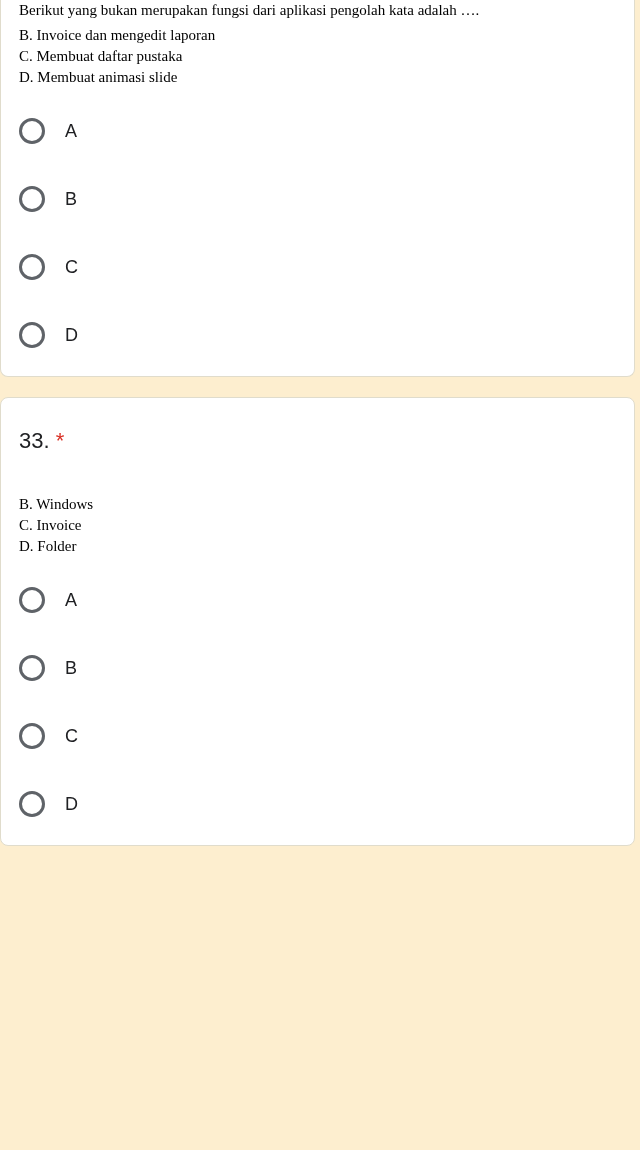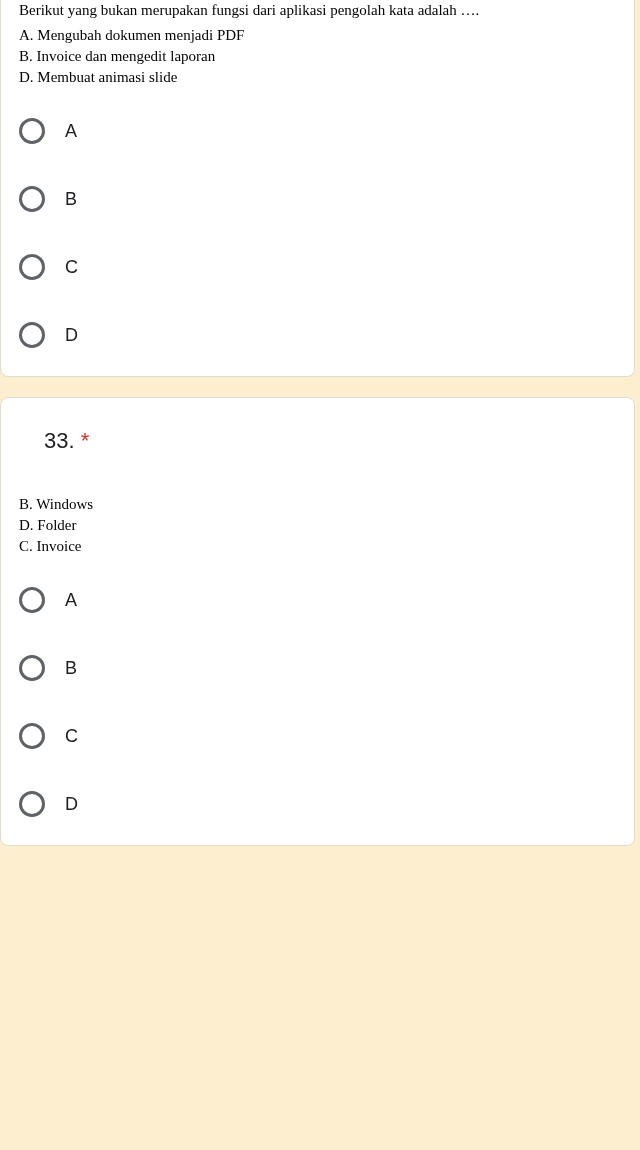--- a/index.html
+++ b/index.html
@@ -22,21 +22,20 @@
     .card.first {
       border-top-left-radius: 0;
       border-top-right-radius: 0;
       border-top: none;
       margin-bottom: 20px;
     }
     .question-number {
       font-size: 22px;
       color: #202124;
       padding: 30px 0 40px 0;
-      margin-left: 25px;
     }
     .required {
       color: #d93025;
     }
     .question-text {
       font-family: 'Times New Roman', Times, serif;
       font-size: 15px;
       color: #000;
       line-height: 1.4;
       margin-bottom: 4px;
@@ -74,22 +73,22 @@
       font-size: 18px;
       color: #202124;
     }
   </style>
 </head>
 <body>
 
 <div class="card first">
   <div class="question-text">Berikut yang bukan merupakan fungsi dari aplikasi pengolah kata adalah ….</div>
   <div class="option-list">
-    <div class="option-text">A.  Mengubah dokumen menjadi PDF</div>
     <div class="option-text">B.  Invoice dan mengedit laporan</div>
+    <div class="option-text">C.  Membuat daftar pustaka</div>
     <div class="option-text">D.  Membuat animasi slide</div>
   </div>
   <div class="radio-group">
     <div class="radio-option">
       <span class="radio-circle"></span>
       <span class="radio-label">A</span>
     </div>
     <div class="radio-option">
       <span class="radio-circle"></span>
       <span class="radio-label">B</span>
@@ -104,22 +103,22 @@
     </div>
   </div>
 </div>
 
 <div class="card">
   <div class="question-number">
     <span>33. </span><span class="required">*</span>
   </div>
   <div class="option-list">
     <div class="option-text">B.  Windows</div>
+    <div class="option-text">C.  Invoice</div>
     <div class="option-text">D.  Folder</div>
-    <div class="option-text">C.  Invoice</div>
   </div>
   <div class="radio-group">
     <div class="radio-option">
       <span class="radio-circle"></span>
       <span class="radio-label">A</span>
     </div>
     <div class="radio-option">
       <span class="radio-circle"></span>
       <span class="radio-label">B</span>
     </div>

